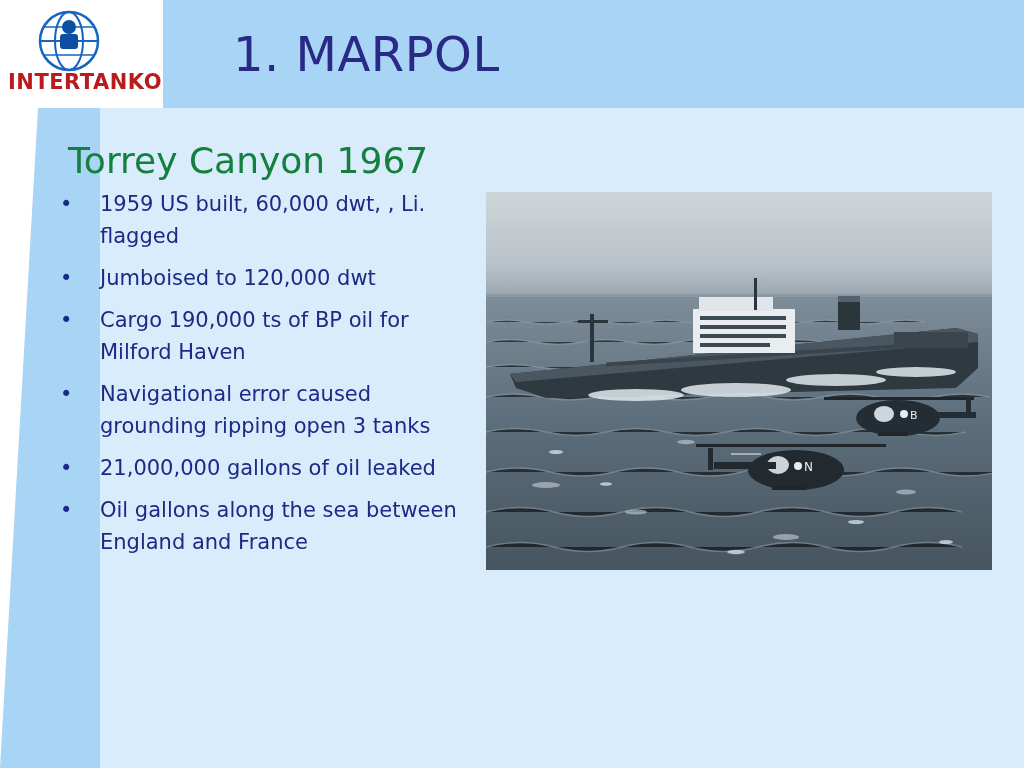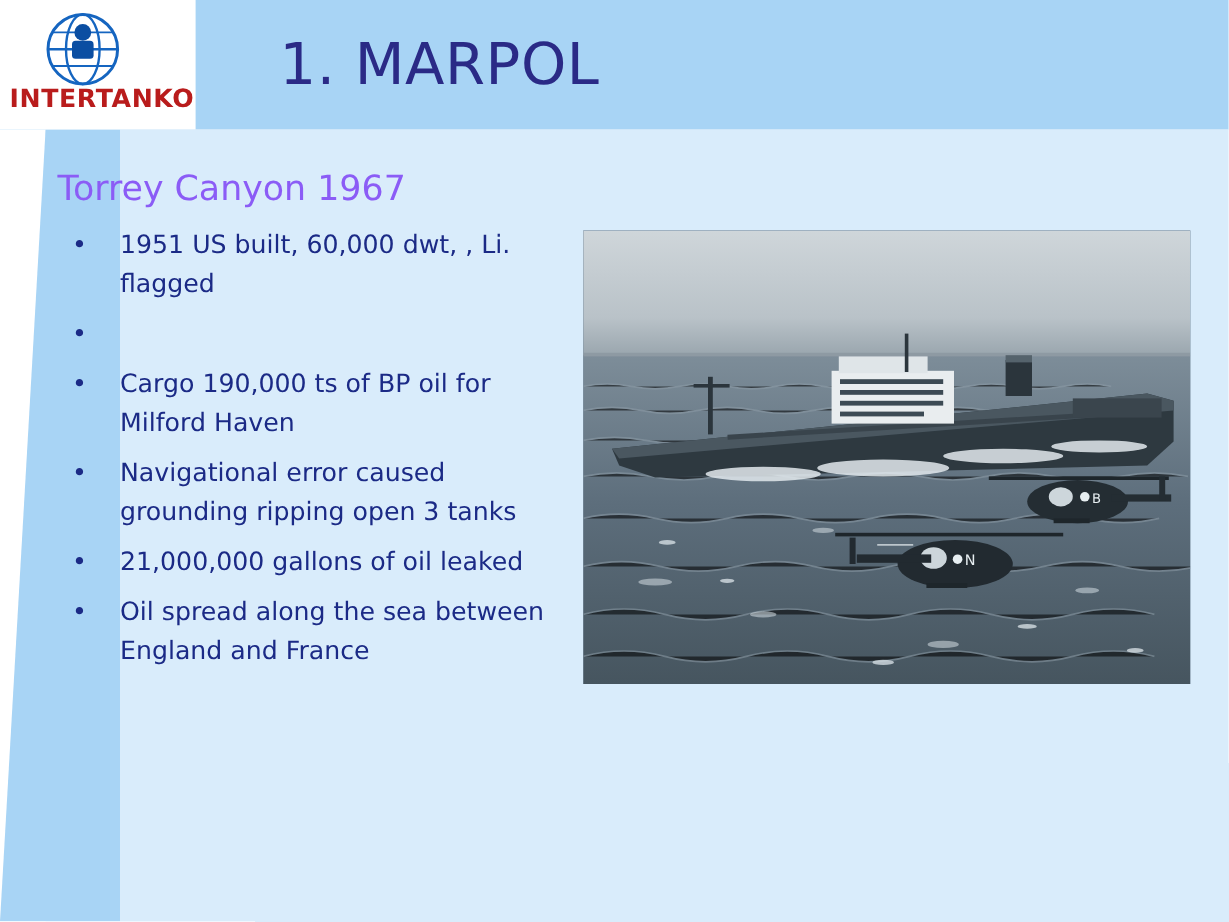--- a/index.html
+++ b/index.html
@@ -91,24 +91,24 @@
     font-size: 48px;
     color: #2a2a86;
     font-family: "DejaVu Sans", "Liberation Sans", sans-serif;
     font-weight: normal;
     letter-spacing: 0.5px;
     margin-left: 43px;
   }
   
   .content-heading {
     position: absolute;
-    left: 48px;
+    left: 68px;
     top: 140px;
-    font-size: 29px;
-    color: #8b5cf6;
+    font-size: 36px;
+    color: #15803d;
     font-family: "DejaVu Sans", "Liberation Sans", sans-serif;
   }
   
   .bullets {
     position: absolute;
     left: 60px;
     top: 188px;
     width: 420px;
   }
   .bullet-row {
@@ -168,40 +168,41 @@
     <div class="logo-text">INTERTANKO</div>
   </div>
 
   <div class="slide-title">1. MARPOL</div>
 
   <div class="content-heading">Torrey Canyon 1967</div>
 
   <div class="bullets">
     <div class="bullet-row">
       <div class="bullet-dot">•</div>
-      <div class="bullet-text">1951 US built, 60,000 dwt, , Li. flagged</div>
-    </div>
-    <div class="bullet-row">
-      <div class="bullet-dot">•</div>
+      <div class="bullet-text">1959 US built, 60,000 dwt, , Li. flagged</div>
+    </div>
+    <div class="bullet-row">
+      <div class="bullet-dot">•</div>
+      <div class="bullet-text">Jumboised to 120,000 dwt</div>
     </div>
     <div class="bullet-row">
       <div class="bullet-dot">•</div>
       <div class="bullet-text">Cargo 190,000 ts of BP oil for Milford Haven</div>
     </div>
     <div class="bullet-row">
       <div class="bullet-dot">•</div>
       <div class="bullet-text">Navigational error caused grounding ripping open 3 tanks</div>
     </div>
     <div class="bullet-row">
       <div class="bullet-dot">•</div>
       <div class="bullet-text">21,000,000 gallons of oil leaked</div>
     </div>
     <div class="bullet-row">
       <div class="bullet-dot">•</div>
-      <div class="bullet-text">Oil spread along the sea between England and France</div>
+      <div class="bullet-text">Oil gallons along the sea between England and France</div>
     </div>
   </div>
 
   <div class="photo">
     <svg width="506" height="378" viewBox="0 0 506 378">
       <defs>
         <linearGradient id="sky" x1="0" y1="0" x2="0" y2="1">
           <stop offset="0%" stop-color="#cfd6da"></stop>
           <stop offset="70%" stop-color="#b9c2c8"></stop>
           <stop offset="100%" stop-color="#9aa6ae"></stop>

